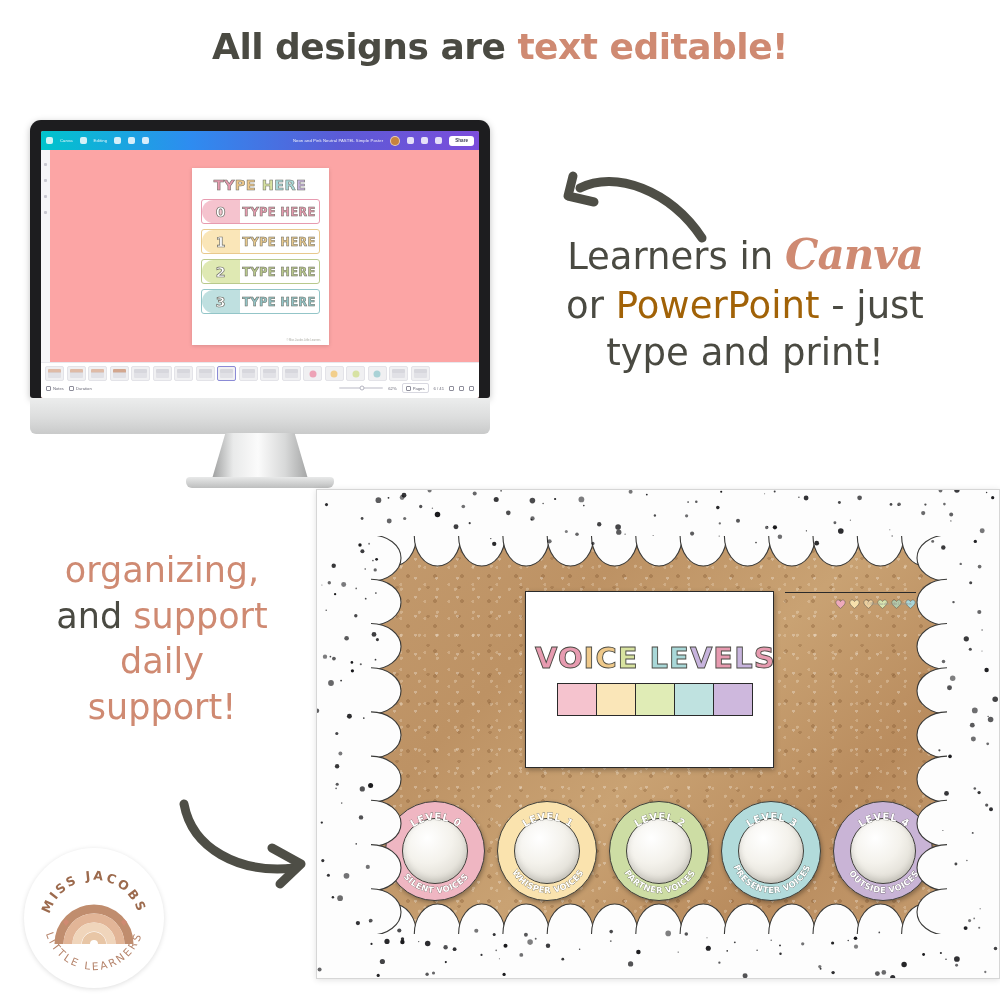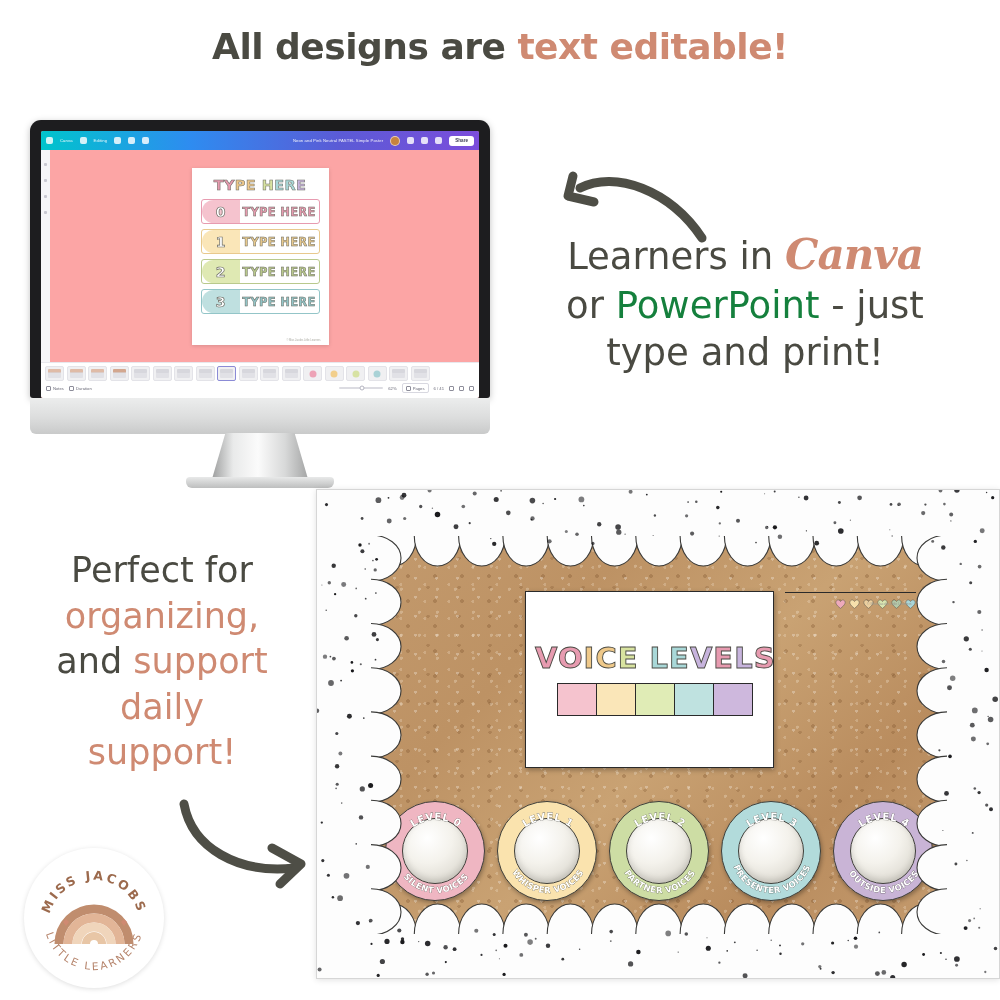--- a/index.html
+++ b/index.html
@@ -112,21 +112,21 @@
   .zoom-track { width:44px;height:1.6px;background:#dcdce2;border-radius:2px;position:relative;flex:none; }
   .zoom-knob { position:absolute; left:52%; top:50%; transform:translate(-50%,-50%); width:5px;height:5px;border-radius:50%;background:#fff;border:.8px solid #b4b4c0; }
   .pages-btn { display:flex;align-items:center;gap:2px;border:.7px solid #d8d8e0;border-radius:2px;padding:1.5px 3px;white-space:nowrap; }
 
   
   .right-copy {
     position:absolute; left:500px; top:228px; width:490px; text-align:center;
     font-family:"DejaVu Sans",sans-serif; color:#4a4a42;
     font-size:37px; line-height:1.28; font-weight:500;
   }
-  .right-copy .accent { color:#15803d; }
+  .right-copy .accent { color:#a16207; }
   .right-copy .script {
     font-family:"DejaVu Serif", serif; font-style:italic; font-weight:700;
     color:#cf8a72; font-size:42px; letter-spacing:-1px;
   }
   .arrow-tr { position:absolute; left:560px; top:160px; width:160px; height:90px; }
   .arrow-bl { position:absolute; left:168px; top:790px; width:160px; height:100px; }
 
   
   .left-copy {
     position:absolute; left:14px; top:548px; width:296px; text-align:center;
@@ -383,21 +383,20 @@
     <div>
       <span>Learners in </span><span class="script">Canva</span>
     </div>
     <div>
       <span>or </span><span class="accent">PowerPoint</span><span> - just</span>
     </div>
     <div>type and print!</div>
   </div>
 
   <div class="left-copy">
-    <div>Perfect for</div>
     <div class="accent">organizing,</div>
     <div>
       <span>and </span><span class="accent">support</span>
     </div>
     <div class="accent">daily</div>
     <div class="accent">support!</div>
   </div>
 
   <svg class="arrow-bl" viewBox="0 0 160 100">
     <path d="M16 14 C24 58 70 84 126 78" stroke="#4e4e46" stroke-width="9" fill="none" stroke-linecap="round"></path>

